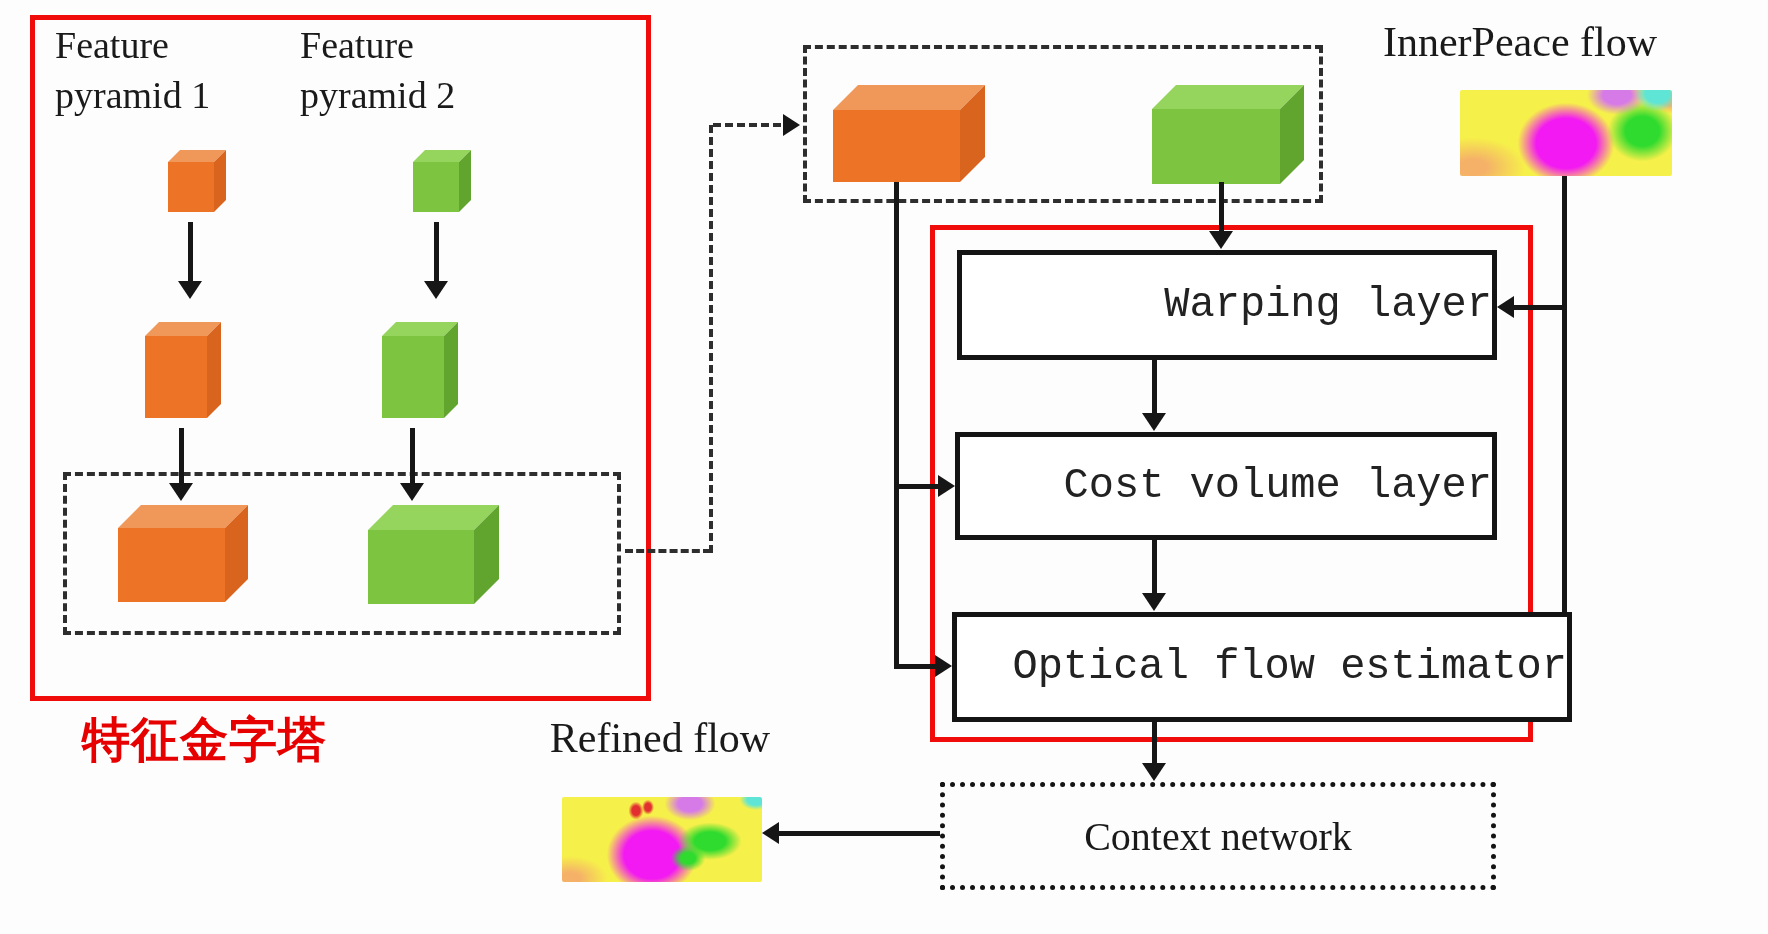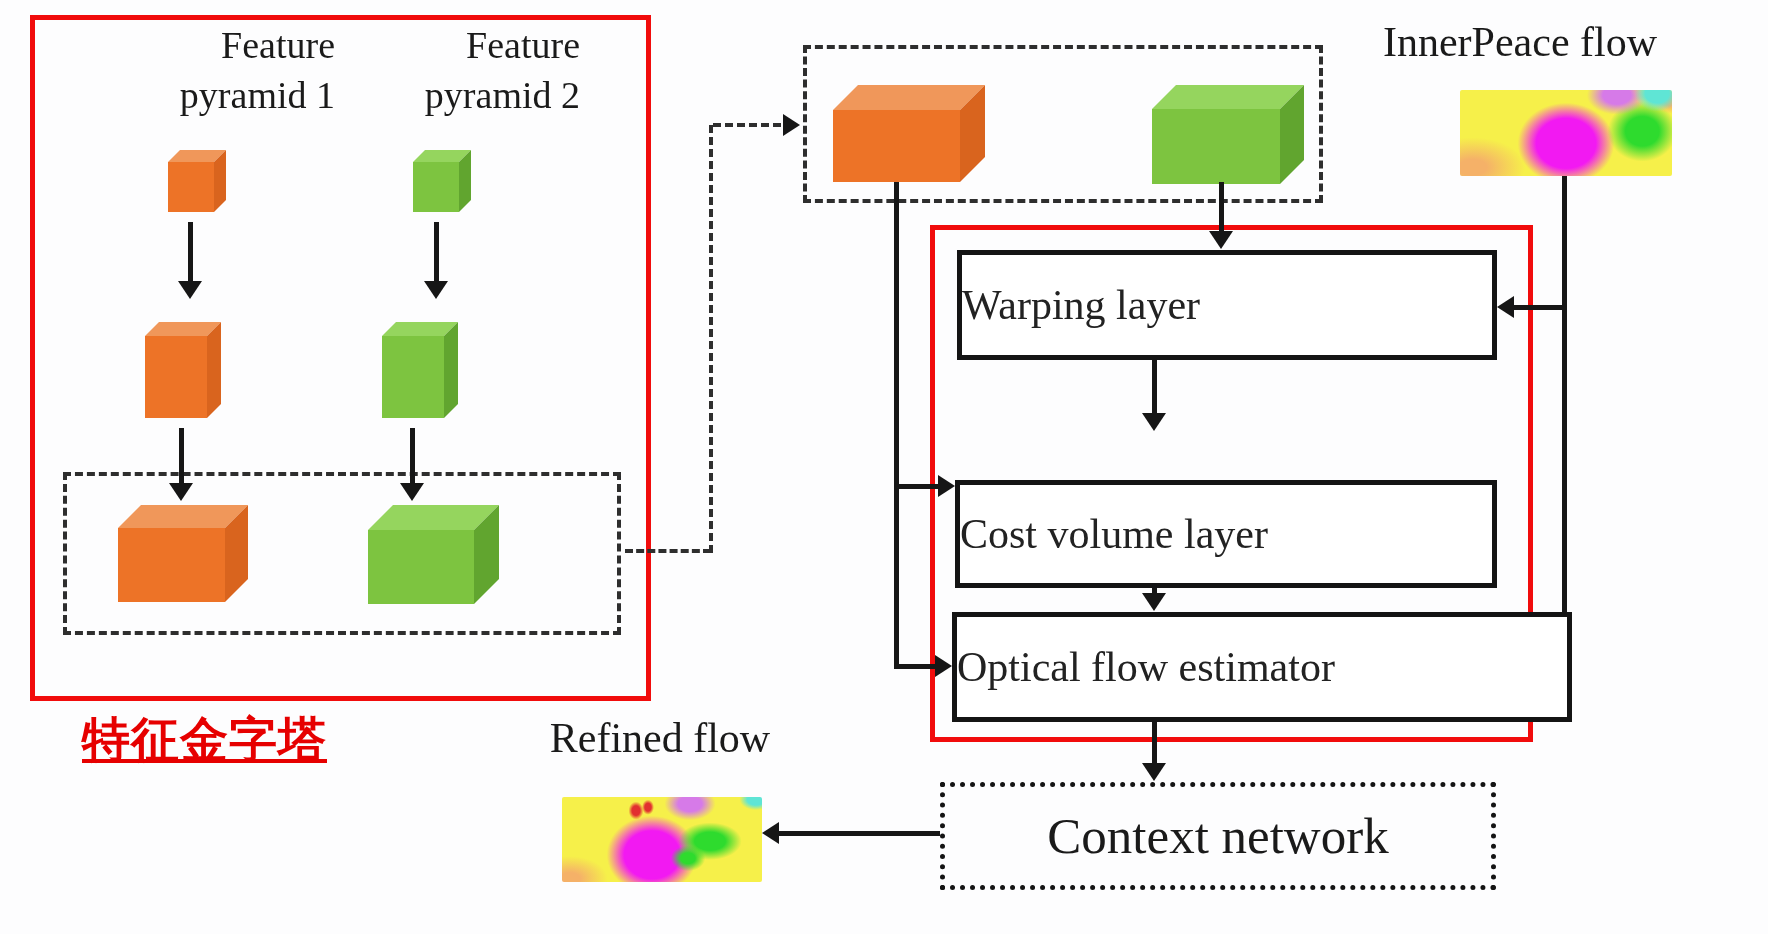--- a/index.html
+++ b/index.html
@@ -8,22 +8,22 @@
     position:relative;width:1768px;height:934px;overflow:hidden;
     background:#fdfdfe;
     font-family:"Liberation Serif","DejaVu Serif",serif;
     color:#1a1a1a;
   }
   .red-frame{position:absolute;border:5px solid var(--red-box);z-index:5;}
   .dash-frame{position:absolute;border:4px dashed #2e2e2e;z-index:6;}
   .dot-frame{position:absolute;border:5px dotted #141414;z-index:6;background:transparent;}
   .solid-box{
     position:absolute;border:5px solid #141414;background:#ffffff;z-index:10;
-    display:flex;align-items:center;justify-content:flex-start;
-    font-size:42px;color:#222;
+    display:flex;align-items:center;justify-content:flex-end;
+    font-size:42px;color:#222;font-family:Liberation Mono, monospace;
   }
   .vline{position:absolute;width:5px;background:var(--line);z-index:8;}
   .hline{position:absolute;height:5px;background:var(--line);z-index:8;}
   .dash-v{position:absolute;width:0;border-left:4px dashed #2e2e2e;z-index:8;}
   .dash-h{position:absolute;height:0;border-top:4px dashed #2e2e2e;z-index:8;}
   .ah{position:absolute;width:0;height:0;z-index:9;}
   .ah-down{border-left:12px solid transparent;border-right:12px solid transparent;border-top:18px solid var(--line);}
   .ah-right{border-top:11px solid transparent;border-bottom:11px solid transparent;border-left:17px solid var(--line);}
   .ah-left{border-top:11px solid transparent;border-bottom:11px solid transparent;border-right:17px solid var(--line);}
   
@@ -33,21 +33,21 @@
   .cube .f{position:absolute;left:0;top:var(--d);width:var(--w);height:var(--h);}
   .cube .s{position:absolute;right:0;top:0;width:var(--d);height:100%;
     clip-path:polygon(0 var(--d), 100% 0, 100% calc(100% - var(--d)), 0 100%);}
   .cube.orange .t{background:var(--orange-top);}
   .cube.orange .f{background:var(--orange-front);}
   .cube.orange .s{background:var(--orange-side);}
   .cube.green .t{background:var(--green-top);}
   .cube.green .f{background:var(--green-front);}
   .cube.green .s{background:var(--green-side);}
   
-  .pyr-label{position:absolute;width:280px;text-align:right;font-size:38px;line-height:50px;z-index:12;}
+  .pyr-label{position:absolute;width:280px;text-align:left;font-size:38px;line-height:50px;z-index:12;}
   .flow-label{position:absolute;width:360px;text-align:center;font-size:42px;z-index:12;}
   .cn-red{
     position:absolute;color:var(--red-text);font-weight:bold;font-size:48px;
     font-family:"Liberation Sans","DejaVu Sans",sans-serif;letter-spacing:1px;z-index:20;white-space:nowrap;
   }
   .watermark{
     position:absolute;left:1246px;top:828px;z-index:30;white-space:nowrap;
     color:var(--watermark);font-family:"Liberation Sans","DejaVu Sans",sans-serif;
     text-shadow:2px 2px 0 #ffffff;
   }
@@ -132,21 +132,21 @@
   <div class="ah ah-down" style="left:178px;top:281px;"></div>
   <div class="vline" style="left:434px;top:222px;height:62px;"></div>
   <div class="ah ah-down" style="left:424px;top:281px;"></div>
   <div class="vline" style="left:179px;top:428px;height:56px;"></div>
   <div class="ah ah-down" style="left:169px;top:483px;"></div>
   <div class="vline" style="left:410px;top:428px;height:56px;"></div>
   <div class="ah ah-down" style="left:400px;top:483px;"></div>
 
   <div class="dash-frame" style="left:63px;top:472px;width:558px;height:163px;"></div>
 
-  <div class="cn-red" style="left:82px;top:708px;text-decoration:underline;">特征金字塔</div>
+  <div class="cn-red" style="left:82px;top:708px;">特征金字塔</div>
 
   <div class="dash-h" style="left:625px;top:549px;width:86px;"></div>
   <div class="dash-v" style="left:709px;top:125px;height:428px;"></div>
   <div class="dash-h" style="left:713px;top:123px;width:68px;"></div>
   <div class="ah ah-right" style="left:783px;top:114px;"></div>
 
   <div class="dash-frame" style="left:803px;top:45px;width:520px;height:158px;"></div>
   <div class="cube orange" style="--w:127px;--h:72px;--d:25px;left:833px;top:85px;">
       <div class="t"></div>
       <div class="f"></div>
@@ -159,27 +159,27 @@
     </div>
 
   <div class="flow-label" style="left:1340px;top:18px;">InnerPeace flow</div>
   <div class="flow-img" id="upsampled-img"></div>
 
   <div class="red-frame" style="left:930px;top:225px;width:603px;height:517px;"></div>
 
   <div class="solid-box" style="left:957px;top:250px;width:540px;height:110px;">
     <span>Warping layer</span>
   </div>
-  <div class="solid-box" style="left:955px;top:432px;width:542px;height:108px;margin-top:48px;">
+  <div class="solid-box" style="left:955px;top:432px;width:542px;height:108px;">
     <span>Cost volume layer</span>
   </div>
   <div class="solid-box" style="left:952px;top:612px;width:620px;height:110px;">
     <span>Optical flow estimator</span>
   </div>
-  <div class="dot-frame" style="left:940px;top:782px;width:556px;height:108px;display:flex;align-items:center;justify-content:center;font-size:51px;">
+  <div class="dot-frame" style="left:940px;top:782px;width:556px;height:108px;display:flex;align-items:center;justify-content:center;font-size:40px;">
     <span>Context network</span>
   </div>
 
   <div class="vline" style="left:894px;top:182px;height:487px;"></div>
   <div class="hline" style="left:894px;top:484px;width:44px;"></div>
   <div class="ah ah-right" style="left:938px;top:475px;"></div>
   <div class="hline" style="left:894px;top:664px;width:41px;"></div>
   <div class="ah ah-right" style="left:935px;top:655px;"></div>
 
   <div class="vline" style="left:1219px;top:182px;height:52px;"></div>

